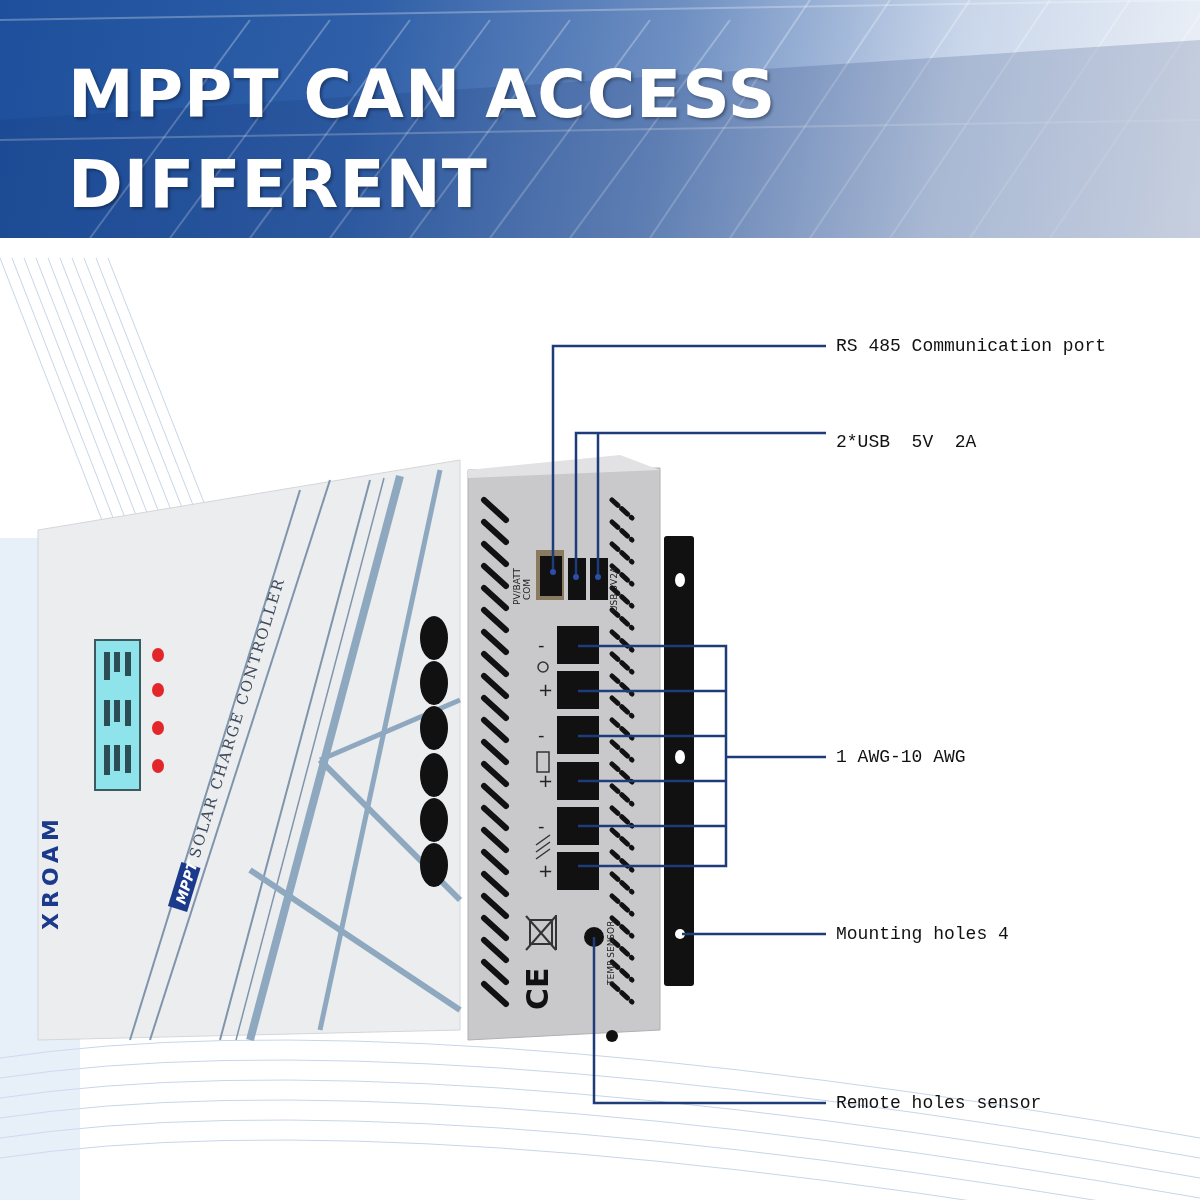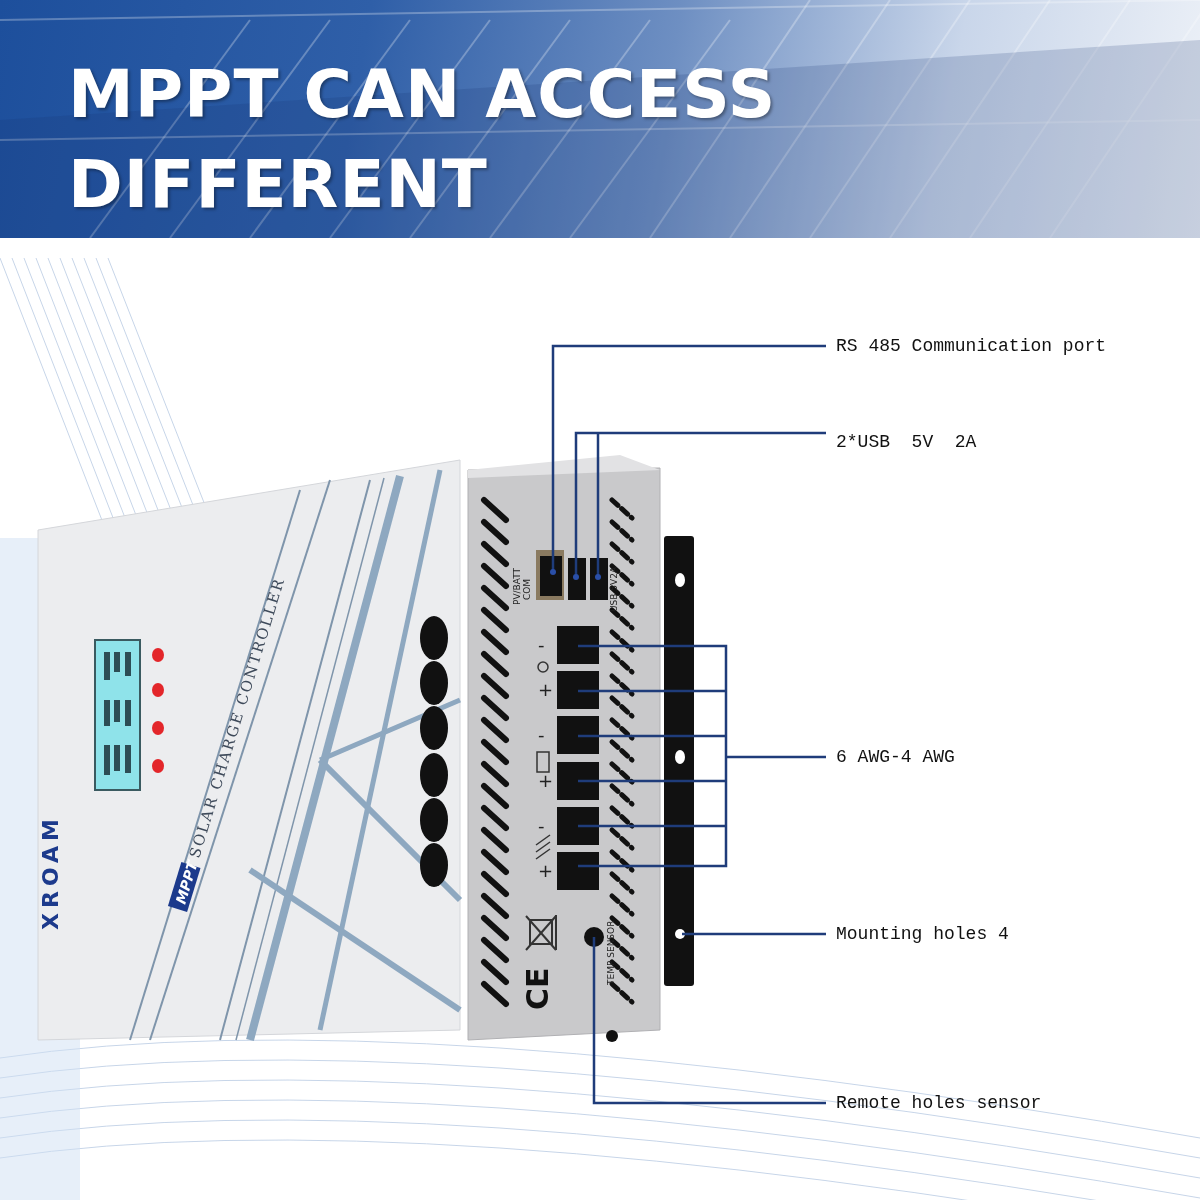--- a/index.html
+++ b/index.html
@@ -248,20 +248,20 @@
   </g>
   <g fill="#2a4fa8">
     <circle cx="553" cy="572" r="3"></circle>
       <circle cx="576" cy="577" r="3"></circle>
       <circle cx="598" cy="577" r="3"></circle>
   </g>
 </svg>
 
 <div class="callout-text" style="left:836px; top:328px;" data-name="callout-rs485">RS 485 Communication port</div>
 <div class="callout-text" style="left:836px; top:415px;margin-top:9px;" data-name="callout-usb">2*USB  5V  2A</div>
-<div class="callout-text" style="left:836px; top:739px;" data-name="callout-awg">6 AWG-4 AWG</div>
+<div class="callout-text" style="left:836px; top:739px;" data-name="callout-awg">1 AWG-10 AWG</div>
 <div class="callout-text" style="left:836px; top:916px;" data-name="callout-mounting-holes">Mounting holes 4</div>
 <div class="callout-text" style="left:836px; top:1085px;" data-name="callout-temp-sensor">Remote holes sensor</div>
 
 <style>
   .callout-text[data-name="callout-rs485"] { width:340px; white-space:normal; }
   .callout-text[data-name="callout-usb"] { white-space:pre; }
 </style>
 
 </body></html>

